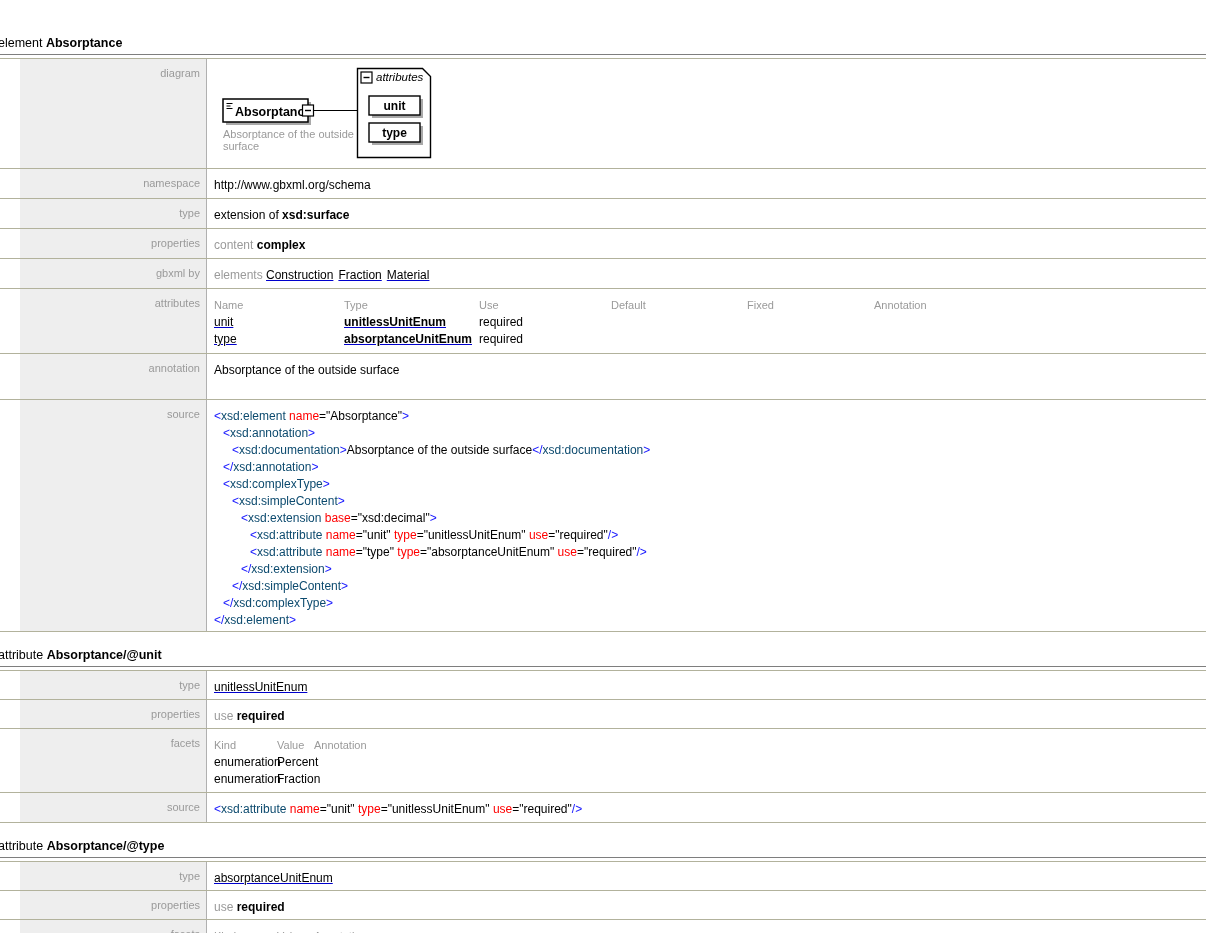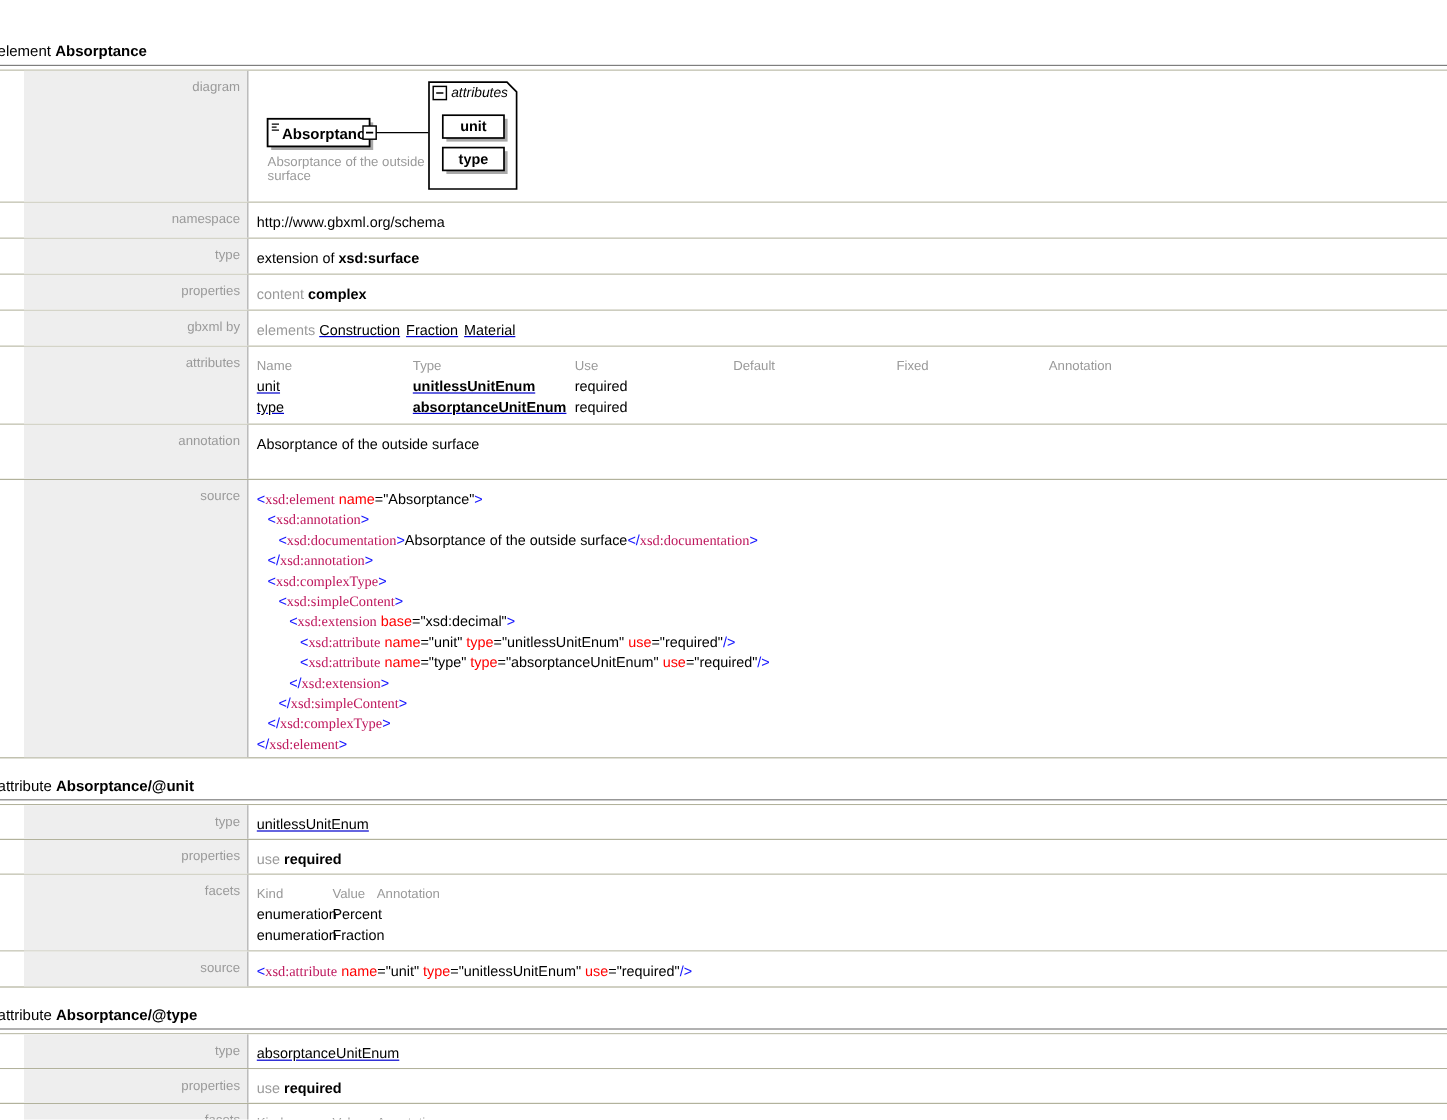--- a/index.html
+++ b/index.html
@@ -56,21 +56,21 @@
   .facet-grid {
     display:grid; grid-template-columns:63px 37px auto;
     line-height:17px; white-space:nowrap;
   }
   .fc-h { color:#9a9a9a; font-size:11px; }
   .fc-c { color:#000; }
   
   .src { line-height:17px; white-space:nowrap; }
   .src-line { white-space:pre; }
   .tk-b { color:#1414ff; }
-  .tk-t { color:#be185d;font-family:Liberation Serif, serif; }
+  .tk-t { color:#0c4a6e; }
   .tk-a { color:#ff0000; }
   .tk-x { color:#000000; }
   svg text { font-family:"Liberation Sans", sans-serif; }
 </style>
 </head>
 <body>
 
 <div class="section">
   <h1 class="doc-title"><span>element </span><span class="t-name">Absorptance</span></h1>
 

